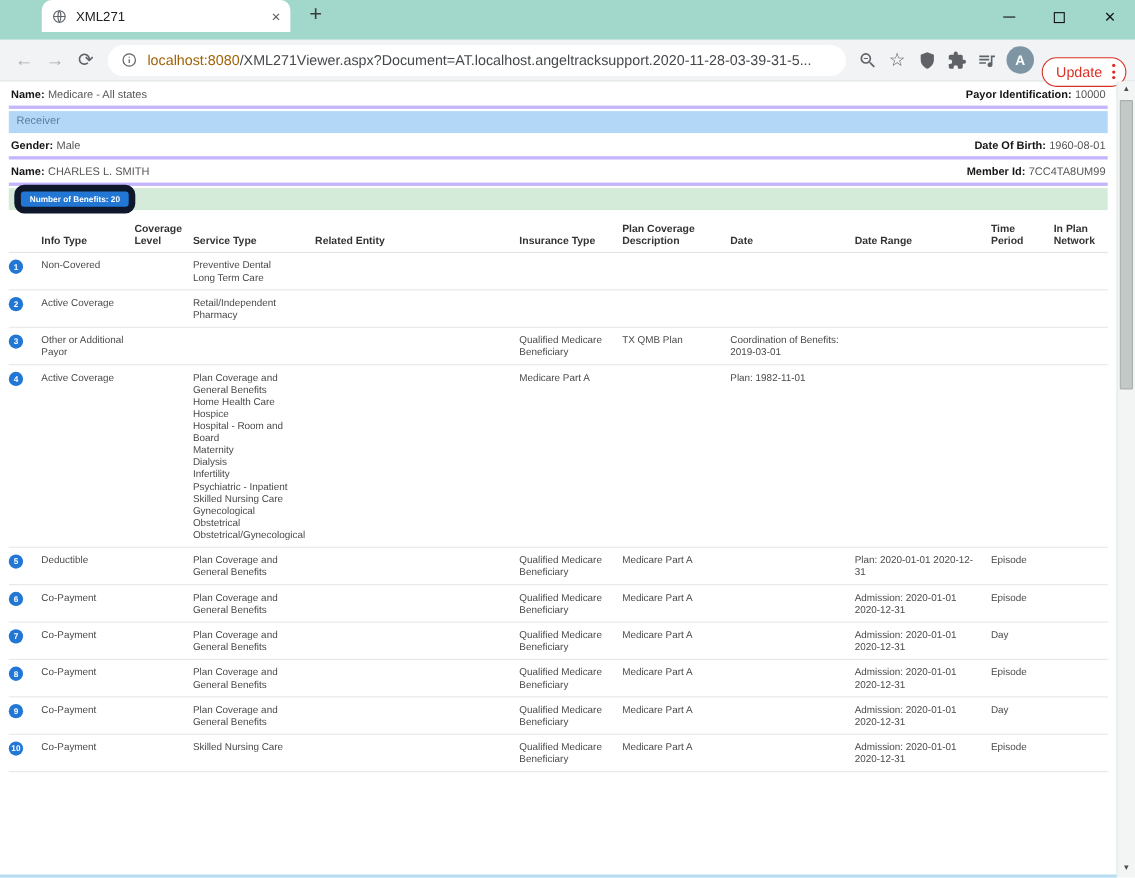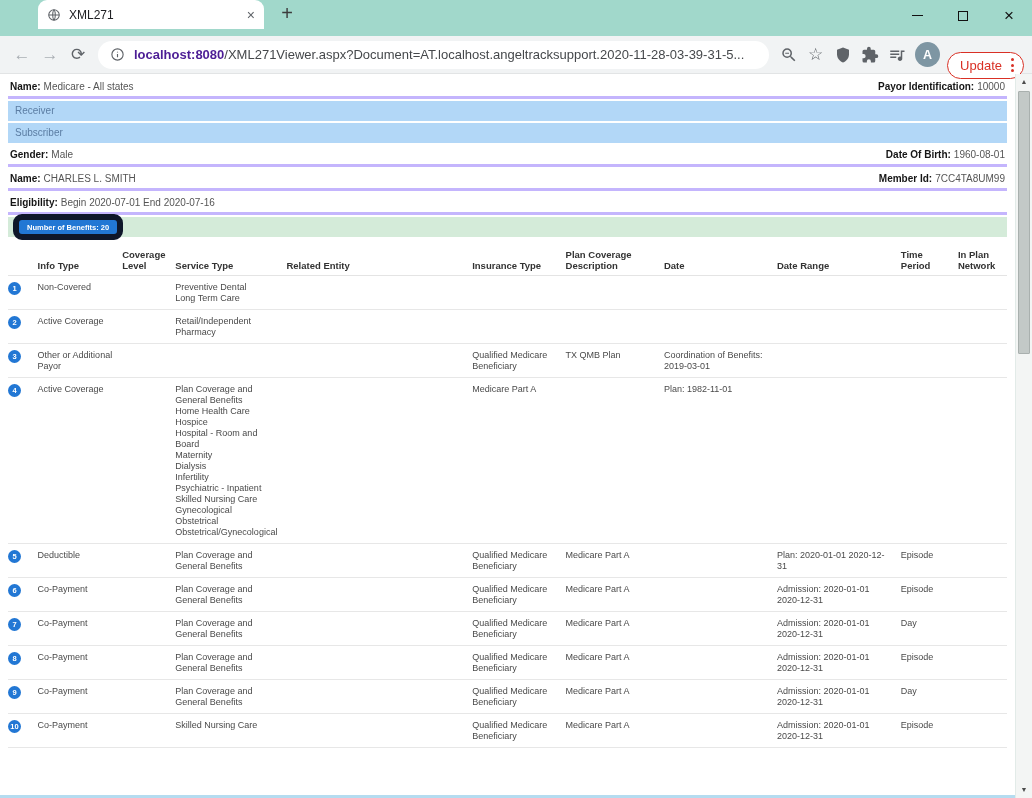--- a/index.html
+++ b/index.html
@@ -21,21 +21,21 @@
   .glyph-close { font-size:17px; line-height:1; }
 
   
   .toolbar { height:38px; background:var(--toolbar_bg); display:flex; align-items:center;
              padding:0 8px; border-bottom:1px solid #e2e4e5; }
   .nav-icon { width:28px; height:28px; display:flex; align-items:center; justify-content:center;
               font-size:17px; color:#5f6368; }
   .nav-icon.disabled { color:#a9aeb3; }
   .urlbar { flex:1; height:28px; background:#fff; border-radius:14px; display:flex; align-items:center;
             padding:0 12px; gap:9px; margin:0 6px; font-size:13px; overflow:hidden; white-space:nowrap; }
-  .url-host { color:#4c1d95;font-weight:bold; }
+  .url-host { color:#a16207; }
   .url-path { color:#45484b; }
   .tb-icon { width:27px; height:27px; display:flex; align-items:center; justify-content:center; color:#5f6368; }
   .tb-icon svg { width:18px; height:18px; }
   .star { font-size:17px; }
   .avatar { width:25px; height:25px; border-radius:50%; background:var(--avatar_bg); color:#fff; margin-left:5px;
             font-size:12.5px; font-weight:bold; display:flex; align-items:center; justify-content:center; }
   .update-btn { height:27px; border:1.5px solid var(--update_red); border-radius:14px; color:var(--update_red);
                 background:#fff; display:flex; align-items:center; gap:9px; padding:0 9px 0 12px;
                 font-size:13px; margin-left:7px;margin-top:21px; }
   .kebab { display:flex; flex-direction:column; gap:2.5px; }
@@ -153,32 +153,27 @@
 
 <div class="content">
 
   <div class="kv-row">
     <span class="kv"><b>Name:</b><span>Medicare - All states</span></span>
     <span class="kv right"><b>Payor Identification:</b><span>10000</span></span>
   </div>
 
   <div class="sec-header">Receiver</div>
 
-  <div class="sec-header">Subscriber</div>
   <div class="kv-row">
     <span class="kv"><b>Gender:</b><span>Male</span></span>
     <span class="kv right"><b>Date Of Birth:</b><span>1960-08-01</span></span>
   </div>
   <div class="kv-row">
     <span class="kv"><b>Name:</b><span>CHARLES L. SMITH</span></span>
     <span class="kv right"><b>Member Id:</b><span>7CC4TA8UM99</span></span>
-  </div>
-  <div class="kv-row">
-    <span class="kv"><b>Eligibility:</b><span>Begin 2020-07-01 End 2020-07-16</span></span>
-    <span class="kv right"></span>
   </div>
 
   <div class="band">
     <span class="pill">Number of Benefits: 20</span>
   </div>
 
   <div class="tbl">
     <div class="thead">
       <div class="td c-num"></div>
       <div class="td c-info">Info Type</div>

